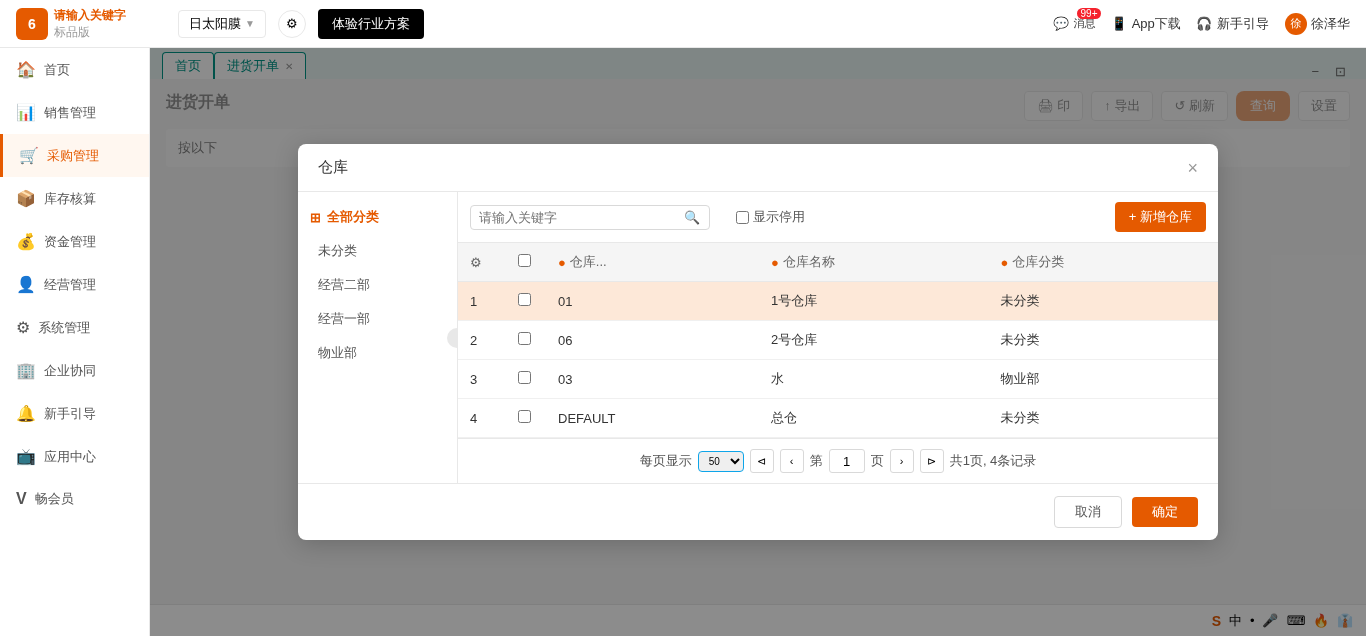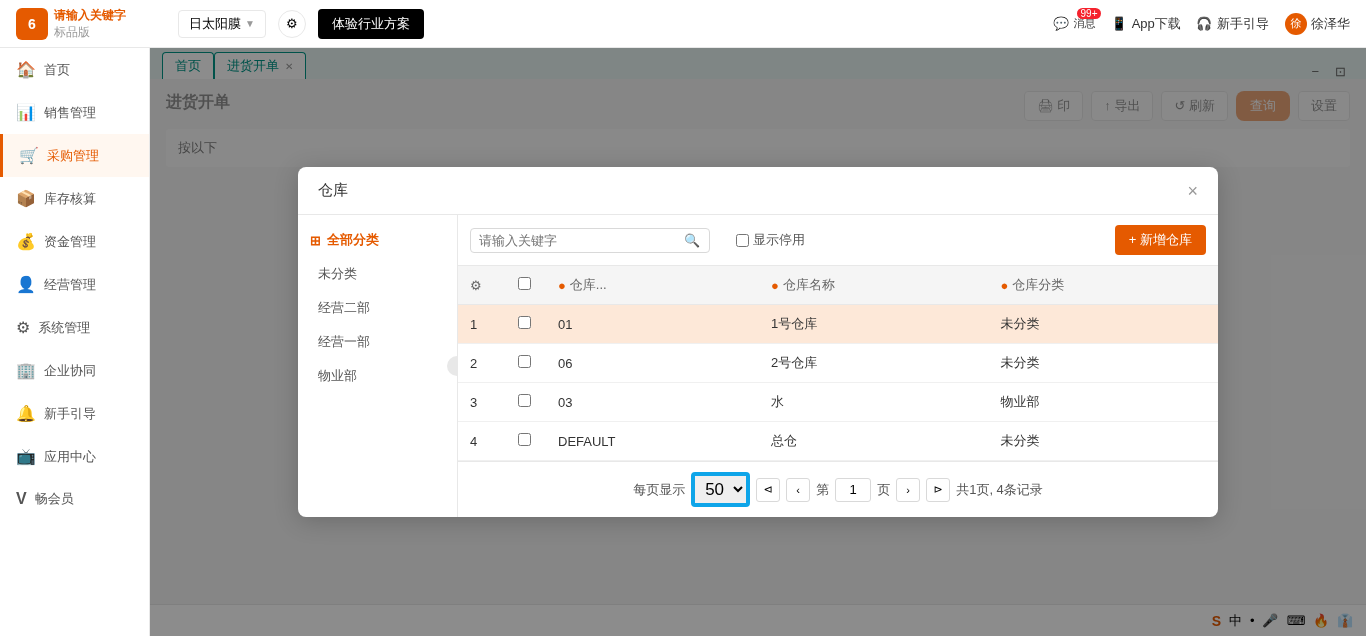--- a/index.html
+++ b/index.html
@@ -177,22 +177,22 @@
 
     .th-sort { display: flex; align-items: center; gap: 4px; }
 
     
     .pagination-bar {
       display: flex; align-items: center; justify-content: center;
       padding: 10px 12px; border-top: 1px solid #e8e8e8; gap: 6px;
       font-size: 13px; color: #555;
     }
     .page-size-select {
-      border: 4px solid #0ea5e9; border-radius: 4px; padding: 3px 6px;
-      font-size: 17px; cursor: pointer;
+      border: 1px solid #0ea5e9; border-radius: 4px; padding: 3px 6px;
+      font-size: 10px; cursor: pointer;
     }
     .page-btn {
       width: 24px; height: 24px; border: 1px solid #d9d9d9;
       background: #fff; border-radius: 3px; cursor: pointer;
       display: flex; align-items: center; justify-content: center; font-size: 11px;
     }
     .page-input {
       width: 36px; height: 24px; border: 1px solid #d9d9d9; border-radius: 3px;
       text-align: center; font-size: 13px; outline: none;
     }
@@ -472,20 +472,24 @@
               <span>第</span>
               <input type="text" class="page-input" value="1" style="">
               <span>页</span>
               <button class="page-btn">›</button>
               <button class="page-btn">⊳</button>
               <span>共1页, 4条记录</span>
             </div>
           </div>
         </div>
 
+        <div class="modal-footer">
+          <button class="btn-cancel">取消</button>
+          <button class="btn-confirm">确定</button>
+        </div>
       </div>
     </div>
 
     <div class="bottom-bar">
       <div class="bottom-icons">
         <span style="color:#e55a00;font-weight:bold;font-size:14px;">S</span>
         <span>中</span>
         <span>•</span>
         <span>🎤</span>
         <span>⌨</span>

